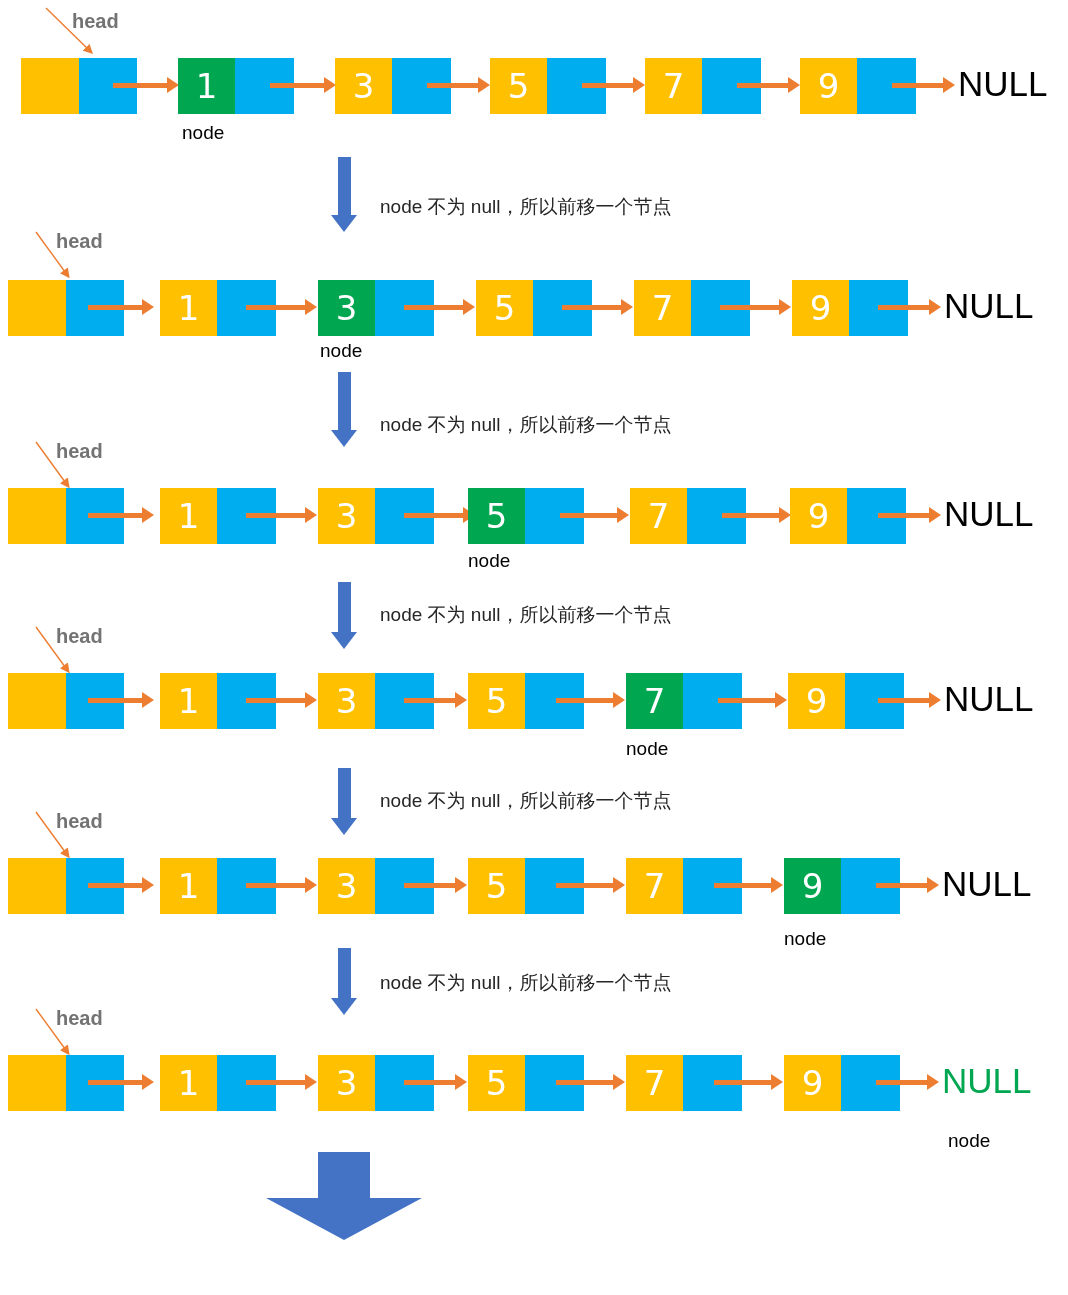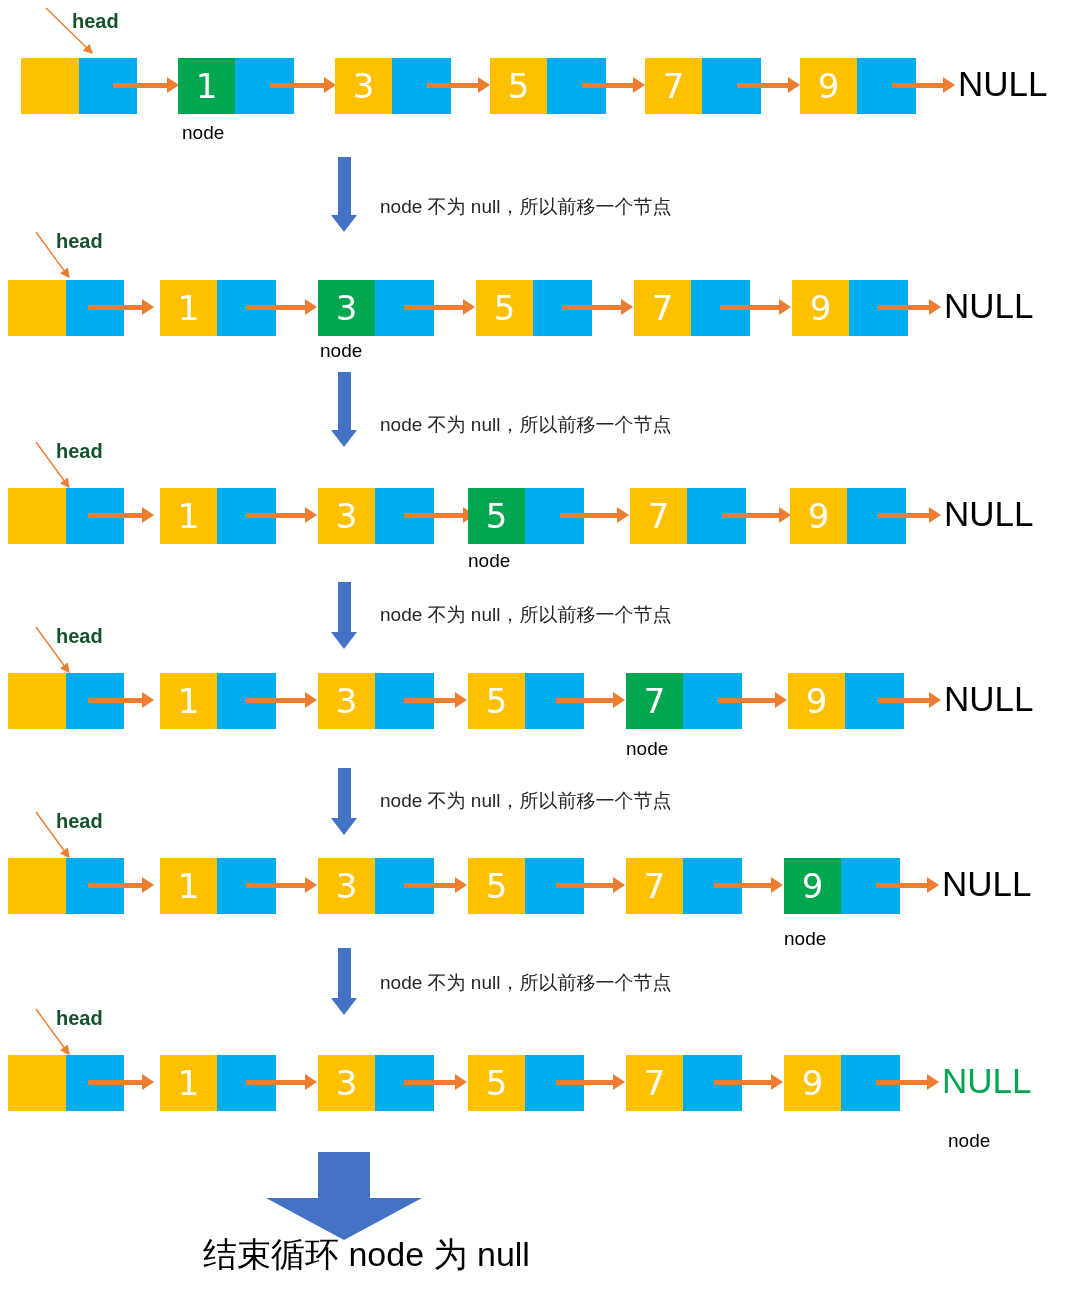--- a/index.html
+++ b/index.html
@@ -32,21 +32,21 @@
   }
 
   .null-text{
     position:absolute;top:6px;font-size:35px;color:#000000;
     font-family:"Liberation Sans",sans-serif;letter-spacing:0px;
   }
   .null-text.green{color:#00A650;}
 
   
   .head-label{
-    position:absolute;font-size:20px;font-weight:bold;color:#14532d;
+    position:absolute;font-size:20px;font-weight:bold;color:#737373;
     font-family:"Liberation Sans",sans-serif;
   }
   .head-ptr{position:absolute;pointer-events:none;}
 
   
   .node-cap{
     position:absolute;font-size:19px;color:#000;
     font-family:"Liberation Sans",sans-serif;white-space:nowrap;
   }
 
@@ -408,15 +408,14 @@
       </defs>
     <line x1="6" y1="4" x2="38" y2="48" stroke="#ED7D31" stroke-width="1.4" marker-end="url(#hm6)"></line>
   </svg>
   <div class="head-label" style="left:56px;top:1007px;">head</div>
   <div class="node-cap" style="left:948px;top:1130px;">node</div>
 
   <div class="big-arrow" style="left:266px;top:1152px;width:156px;">
     <div class="shaft"></div>
     <div class="head"></div>
   </div>
-  <div class="conclusion" style="left:203px;top:1232px;">结束循环 node 为 null</div>
 
 </div>
 
 </body></html>

